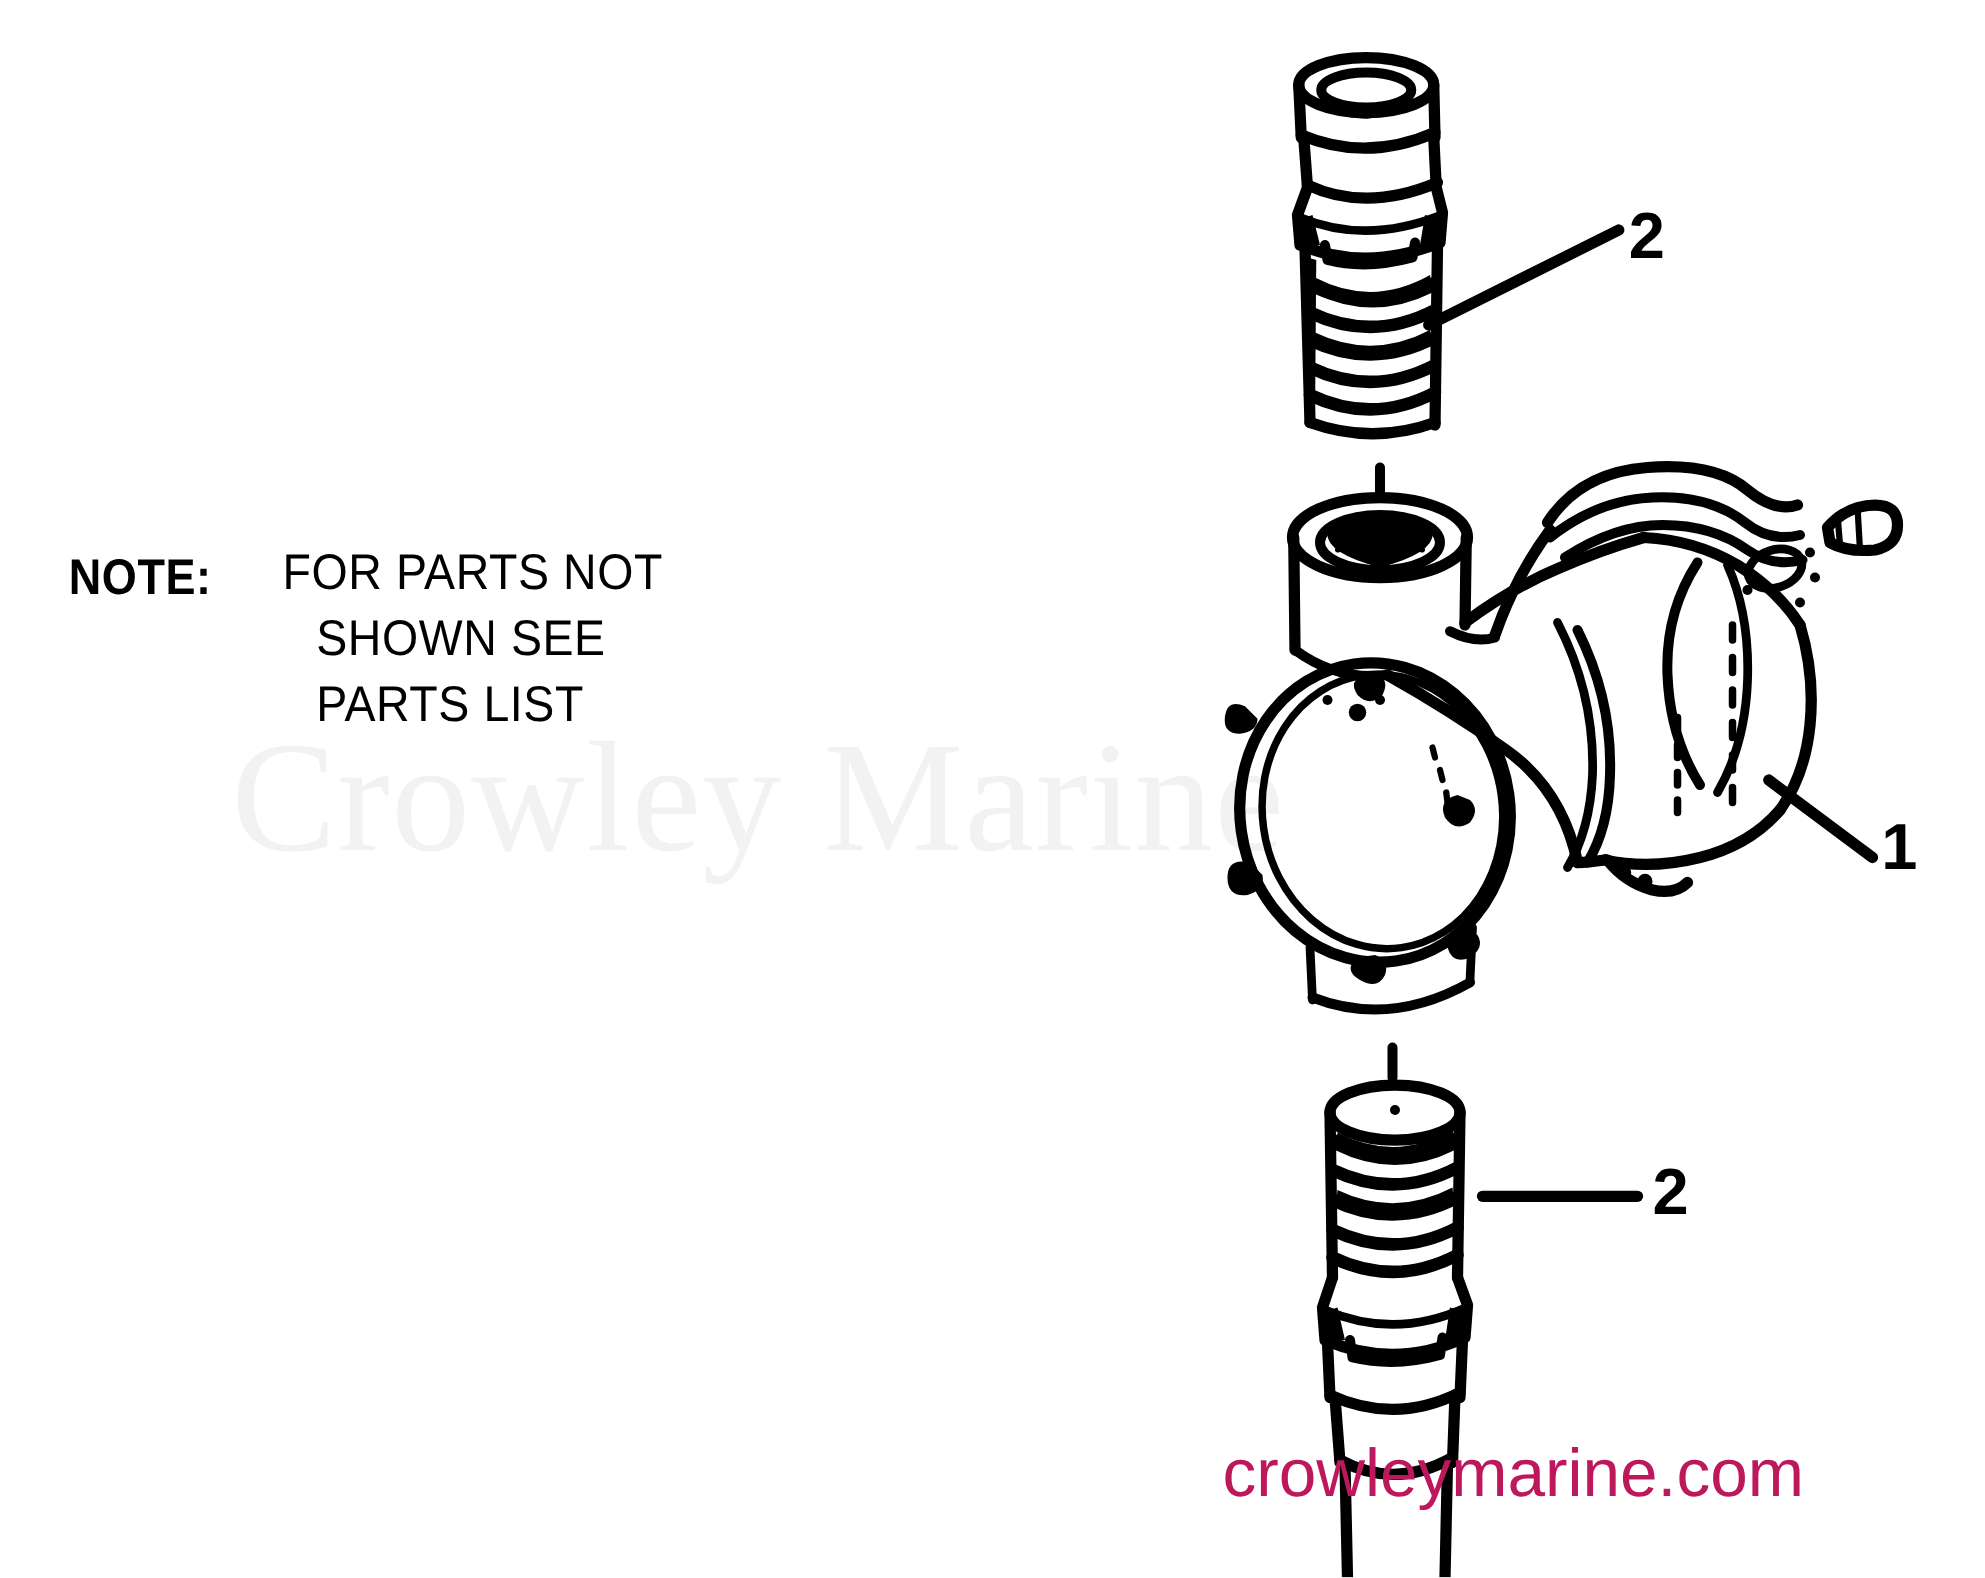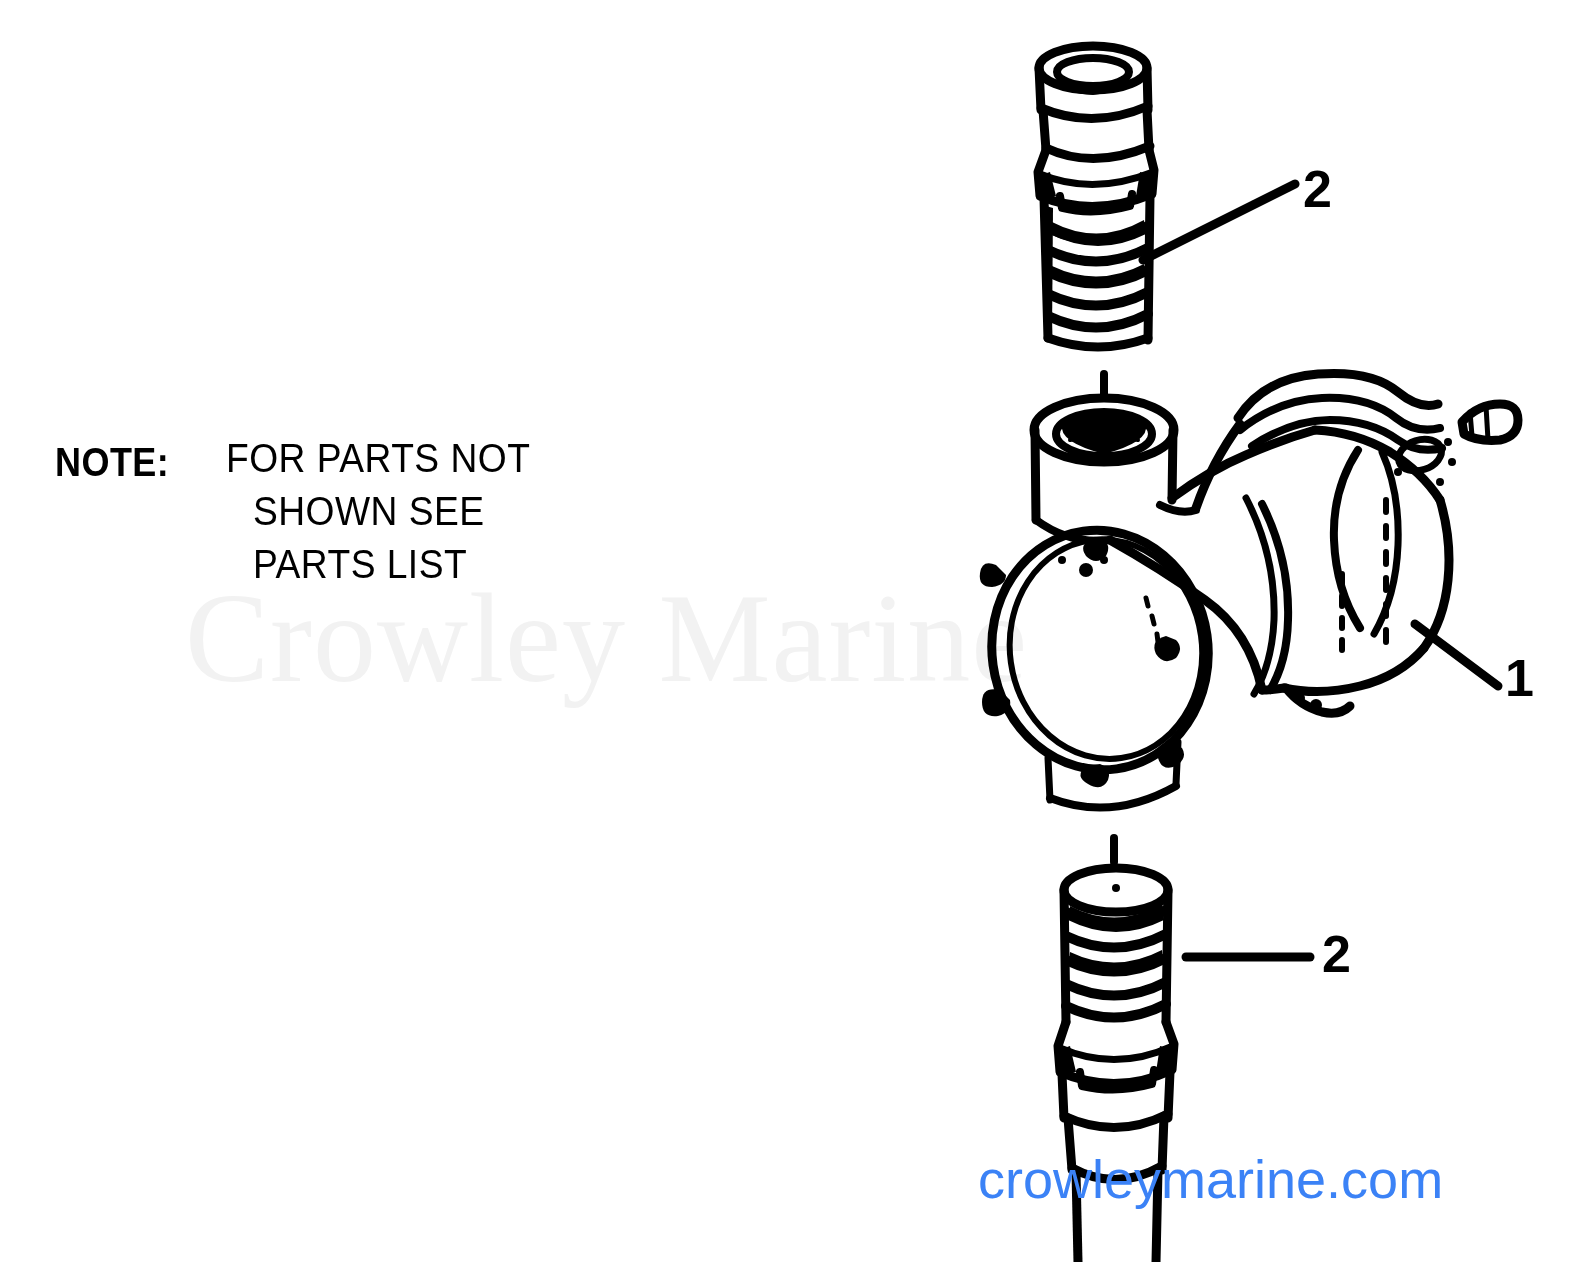--- a/index.html
+++ b/index.html
@@ -68,21 +68,21 @@
     letter-spacing: 1px;
     white-space: nowrap;
     z-index: 1;
     user-select: none;
   }
   #watermark-url {
     position: absolute;
     left: 978px;
     top: 1148px;
     font-size: 54px;
-    color: #3b82f6;
+    color: #be185d;
     font-family: "Liberation Sans", sans-serif;
     letter-spacing: 0px;
     white-space: nowrap;
     z-index: 8;
     user-select: none;
   }
 
   
   .callout-num {
     position: absolute;

